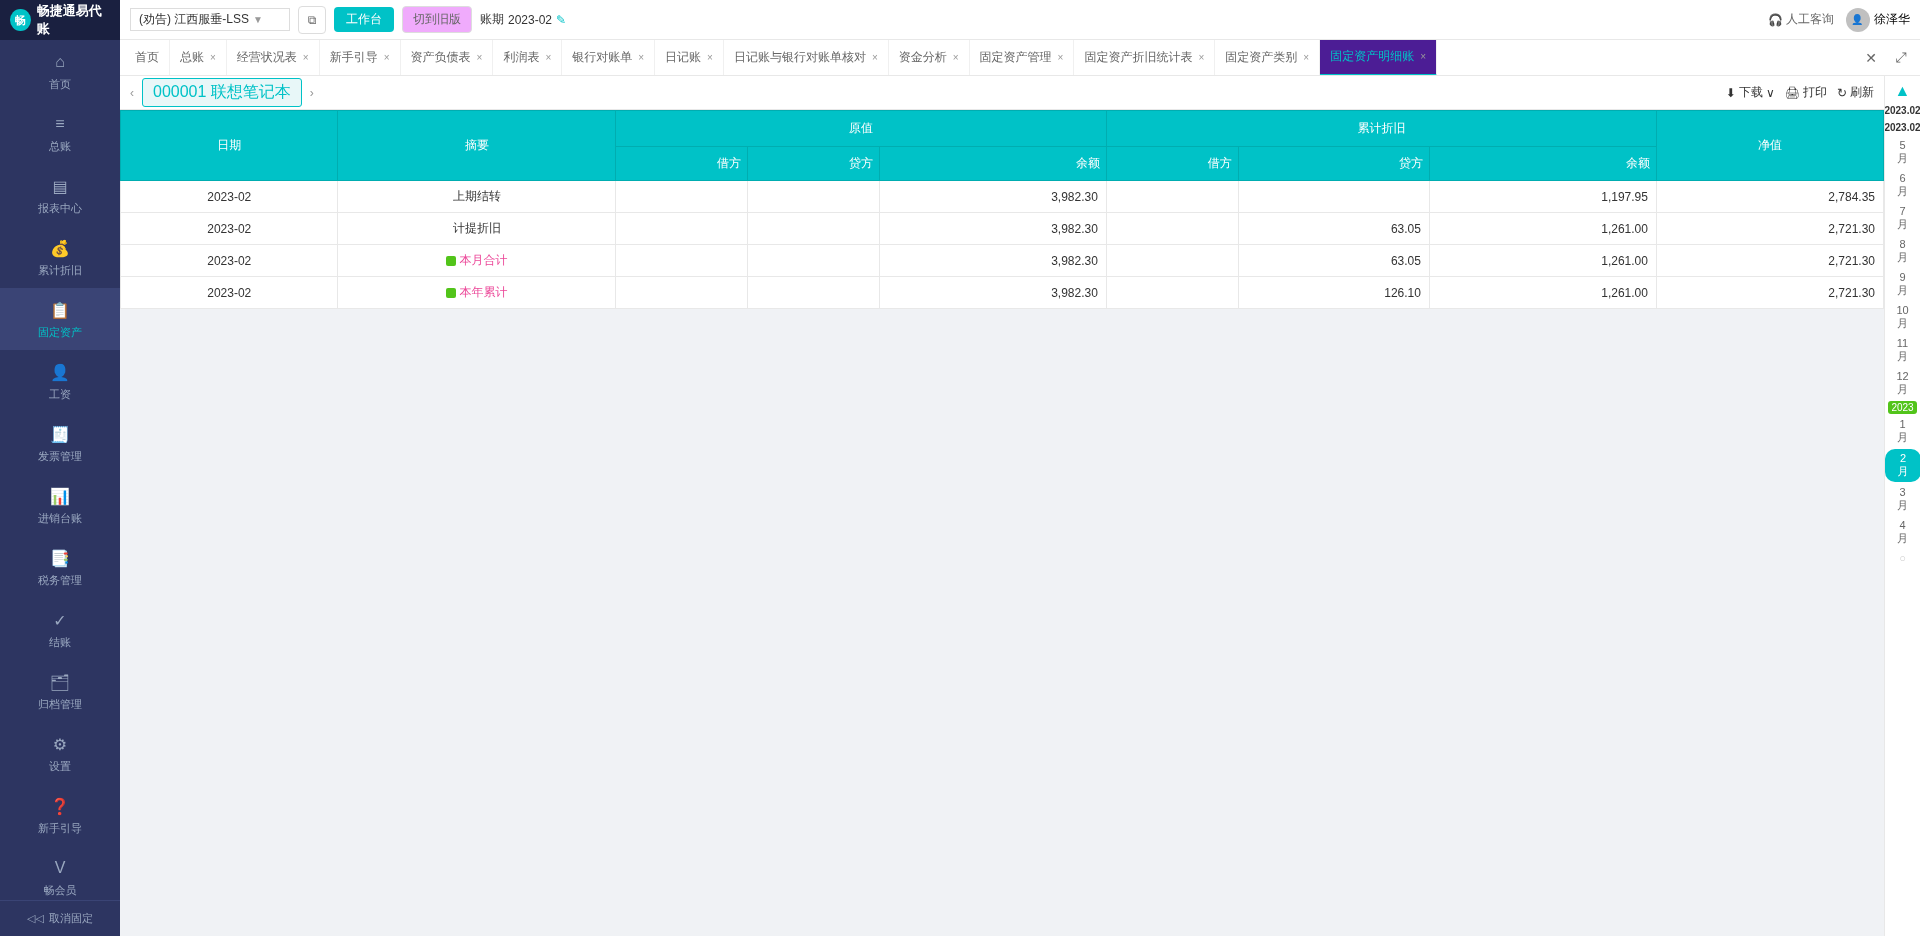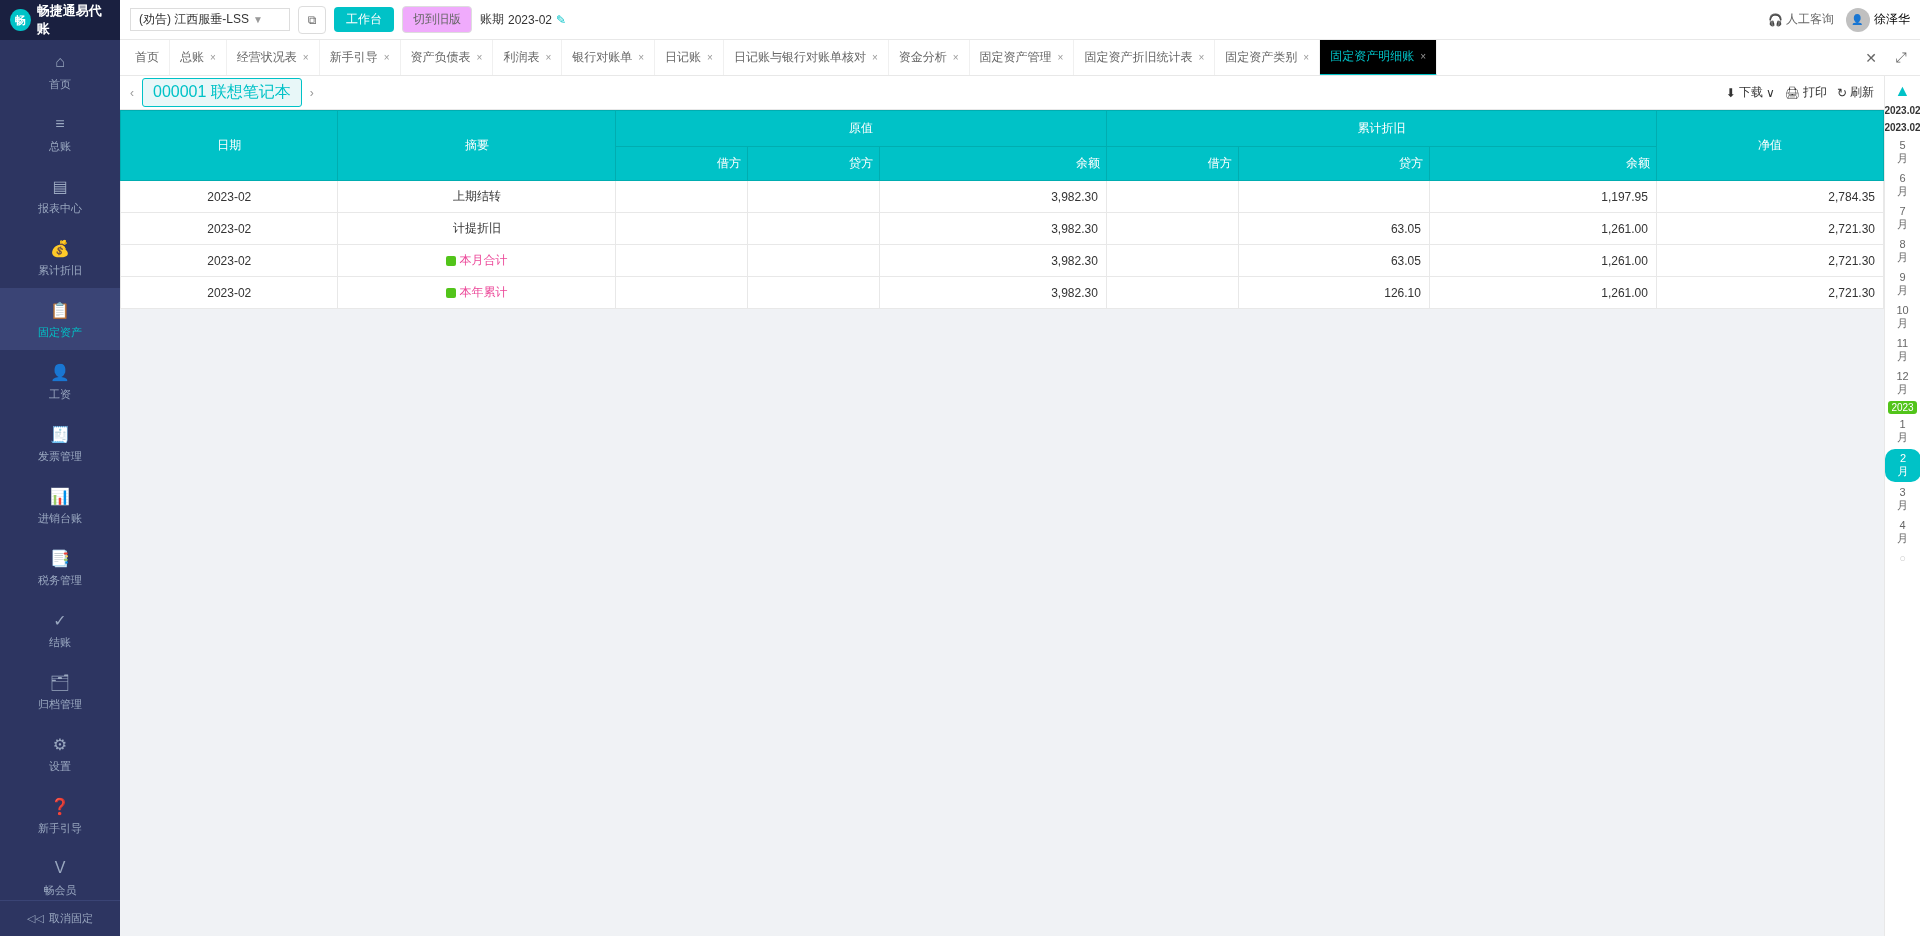--- a/index.html
+++ b/index.html
@@ -165,21 +165,21 @@
       padding: 0 10px;
       height: 36px;
       border-right: 1px solid #f0f0f0;
       cursor: pointer;
       white-space: nowrap;
       font-size: 12px;
       color: #666;
       gap: 4px;
       flex-shrink: 0;
     }
-    .tab.active { color: #00c2c7; border-bottom: 2px solid #00c2c7; background: #000000; align-items: center; }
+    .tab.active { color: #00c2c7; border-bottom: 2px solid #00c2c7; background: #4c1d95; align-items: center; }
     .tab .close-tab { color: #999; font-size: 10px; cursor: pointer; margin-left: 2px; }
     .tab-bar-actions {
       margin-left: auto;
       display: flex;
       align-items: center;
       gap: 2px;
       flex-shrink: 0;
     }
     .tab-action-btn {
       width: 28px; height: 28px;

